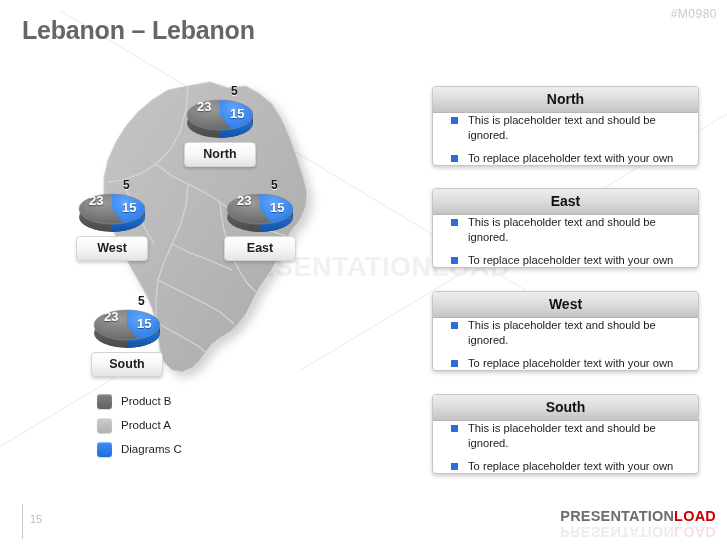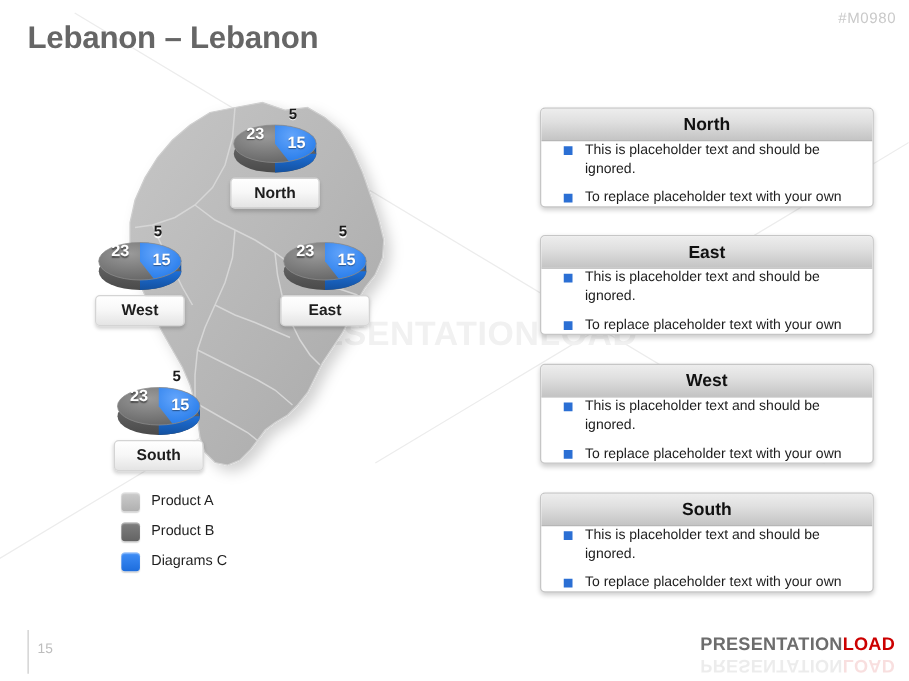--- a/index.html
+++ b/index.html
@@ -407,26 +407,26 @@
         <ellipse cx="39" cy="21" rx="33" ry="15" fill="none" stroke="#8d8d8d" stroke-width="0.6"></ellipse>
       </svg>
       <span class="pie-val v-gray">23</span>
       <span class="pie-val v-blue">15</span>
     </div>
     <div class="region-label">South</div>
   </div>
 
   <div id="legend">
     <div class="legend-row">
+      <span class="legend-swatch" style="background:linear-gradient(to bottom,#808080,#636363);"></span>
+      <span class="legend-text">Product B</span>
+    </div>
+    <div class="legend-row">
       <span class="legend-swatch" style="background:linear-gradient(to bottom,#cccccc,#b0b0b0);"></span>
       <span class="legend-text">Product A</span>
-    </div>
-    <div class="legend-row">
-      <span class="legend-swatch" style="background:linear-gradient(to bottom,#808080,#636363);"></span>
-      <span class="legend-text">Product B</span>
     </div>
     <div class="legend-row">
       <span class="legend-swatch" style="background:linear-gradient(to bottom,#3f8ef7,#1d6ddd);"></span>
       <span class="legend-text">Diagrams C</span>
     </div>
   </div>
 
   <div class="panel" id="panel-north">
     <div class="panel-header">North</div>
     <div class="panel-body">

